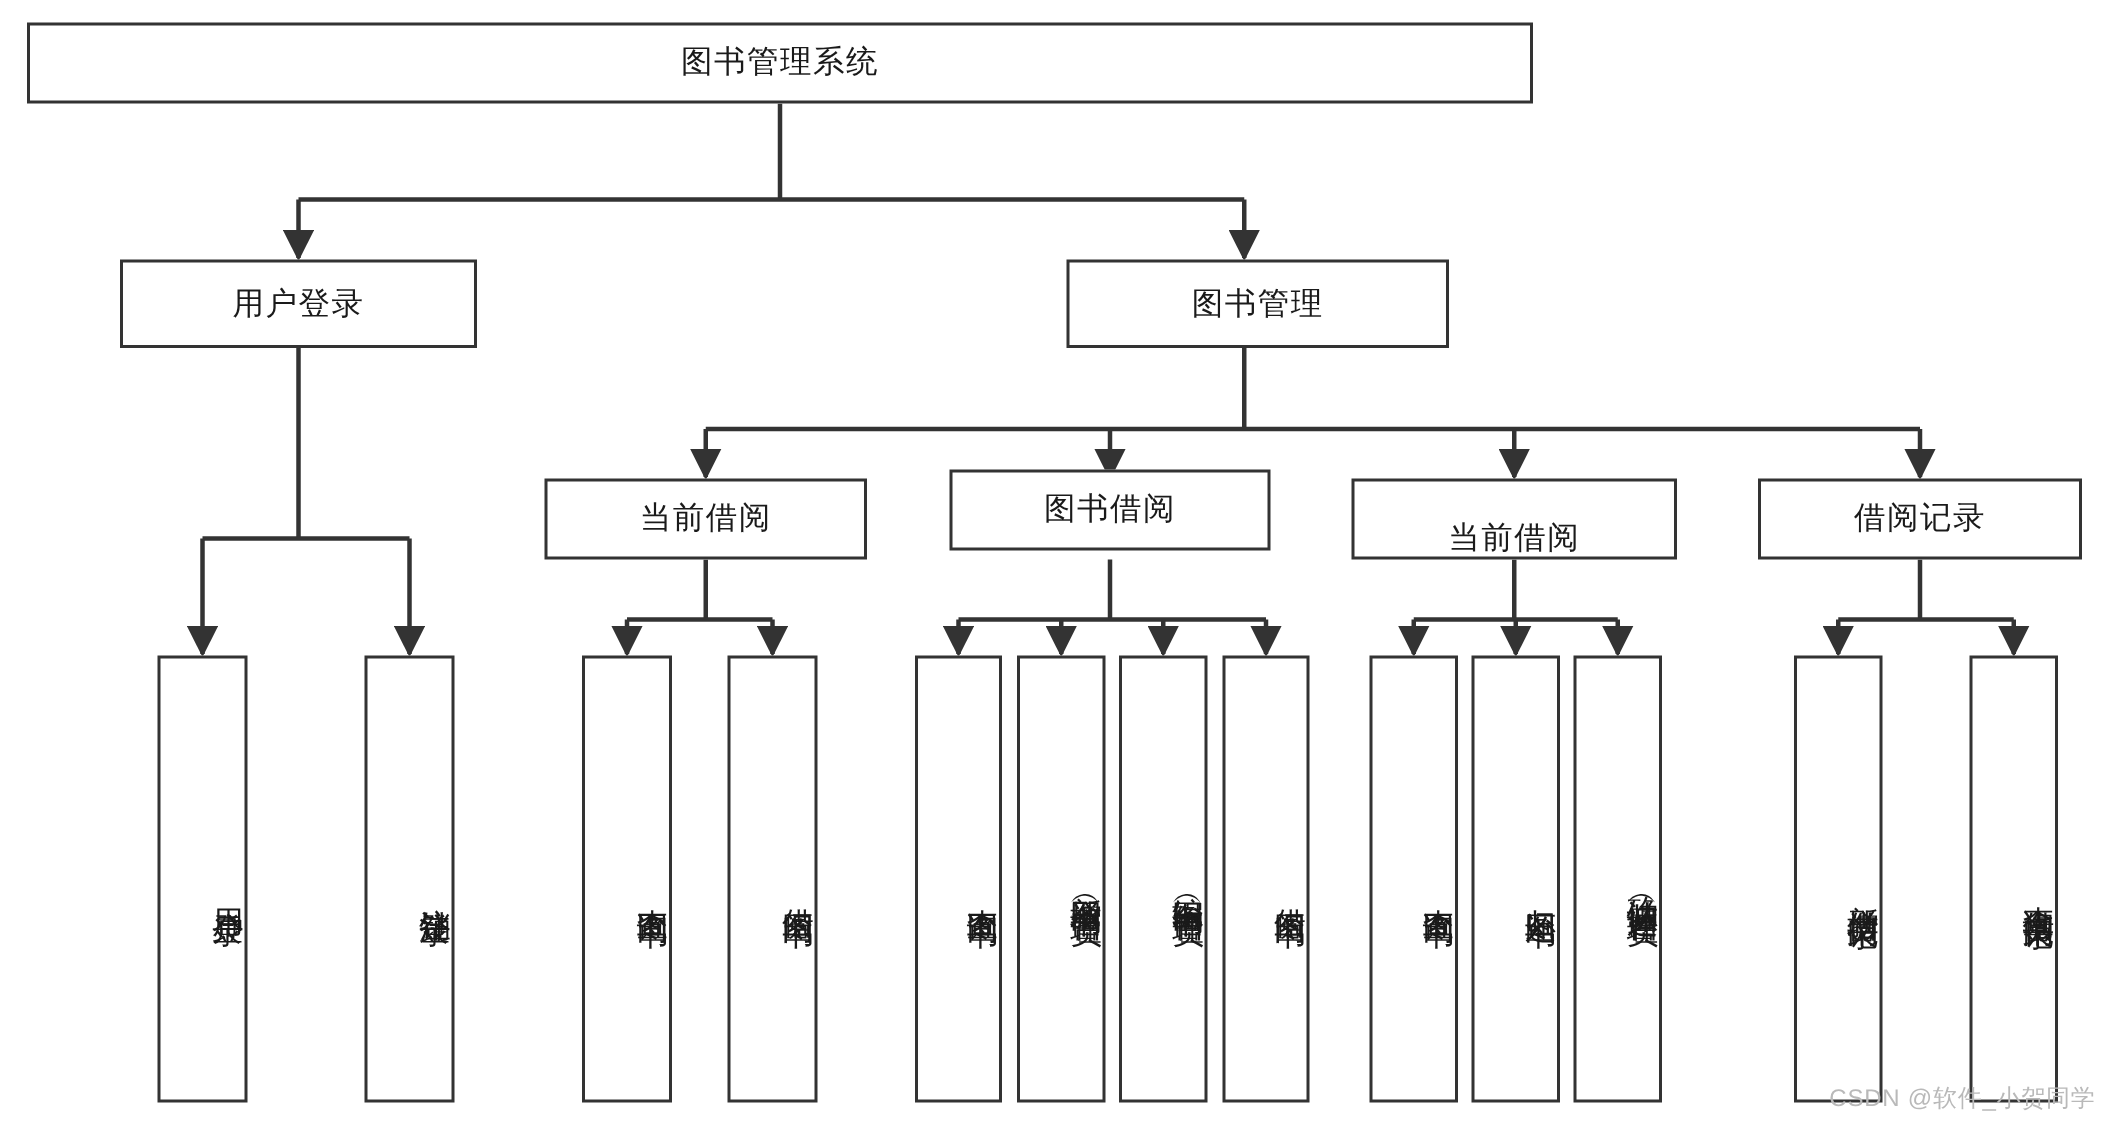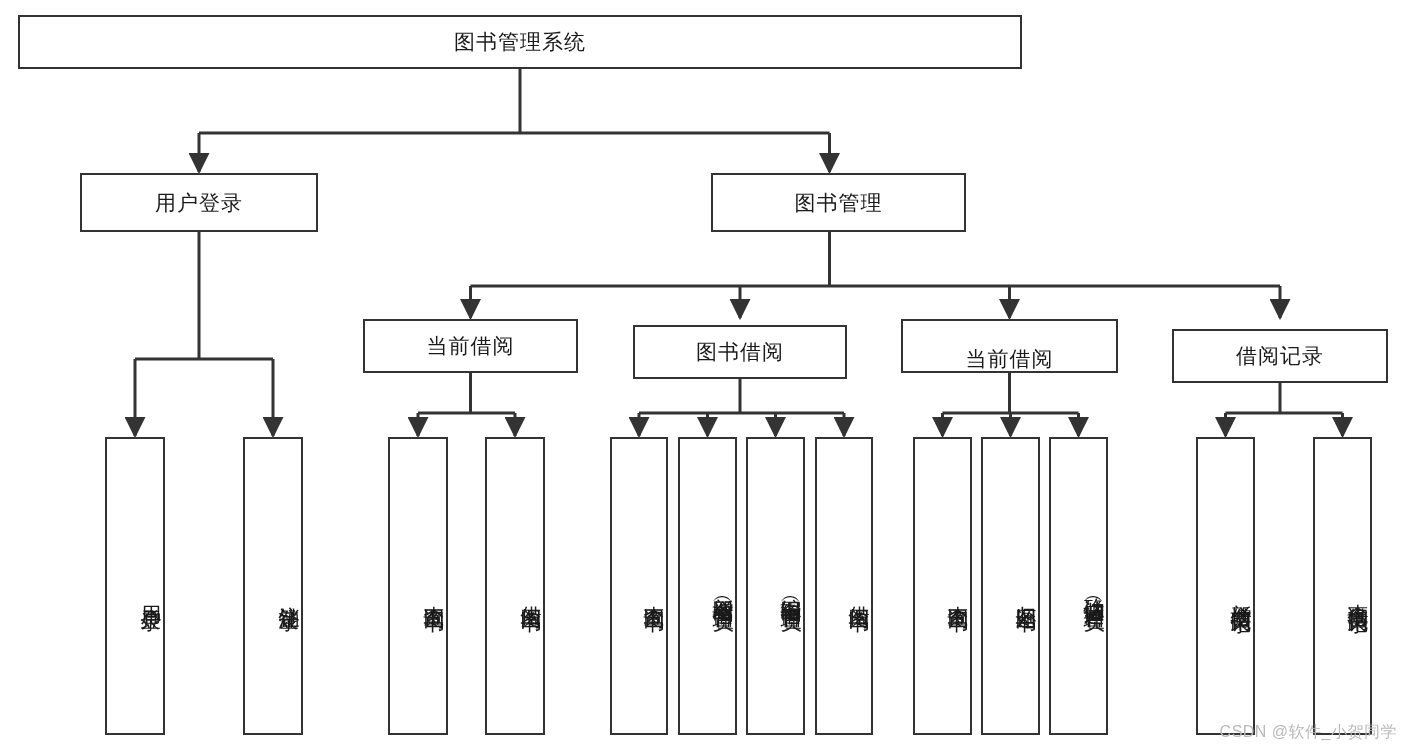--- a/index.html
+++ b/index.html
@@ -121,27 +121,27 @@
       </div>
       <div class="node horiz" style="left: 80px; top: 173px; width: 238px; height: 59px;">
         <span class="node-label">用户登录</span>
       </div>
       <div class="node horiz" style="left: 711px; top: 173px; width: 255px; height: 59px;">
         <span class="node-label">图书管理</span>
       </div>
       <div class="node horiz" style="left: 363px; top: 319px; width: 215px; height: 54px;">
         <span class="node-label">当前借阅</span>
       </div>
-      <div class="node horiz" style="left: 633px; top: 325px; width: 214px; height: 54px;">
+      <div class="node horiz" style="left: 633px; top: 313px; width: 214px; height: 54px;">
         <span class="node-label">图书借阅</span>
       </div>
       <div class="node horiz" style="left: 901px; top: 319px; width: 217px; height: 54px; align-items: flex-end;">
         <span class="node-label">当前借阅</span>
       </div>
-      <div class="node horiz" style="left: 1172px; top: 319px; width: 216px; height: 54px; margin-top: 10px;">
+      <div class="node horiz" style="left: 1172px; top: 319px; width: 216px; height: 54px;">
         <span class="node-label">借阅记录</span>
       </div>
       <div class="node vert" style="left: 105px; top: 437px; width: 60px; height: 298px;">
         <span class="node-label">用户登录</span>
       </div>
       <div class="node vert" style="left: 243px; top: 437px; width: 60px; height: 298px;">
         <span class="node-label">注销登录</span>
       </div>
       <div class="node vert" style="left: 388px; top: 437px; width: 60px; height: 298px;">
         <span class="node-label">查询图书</span>

